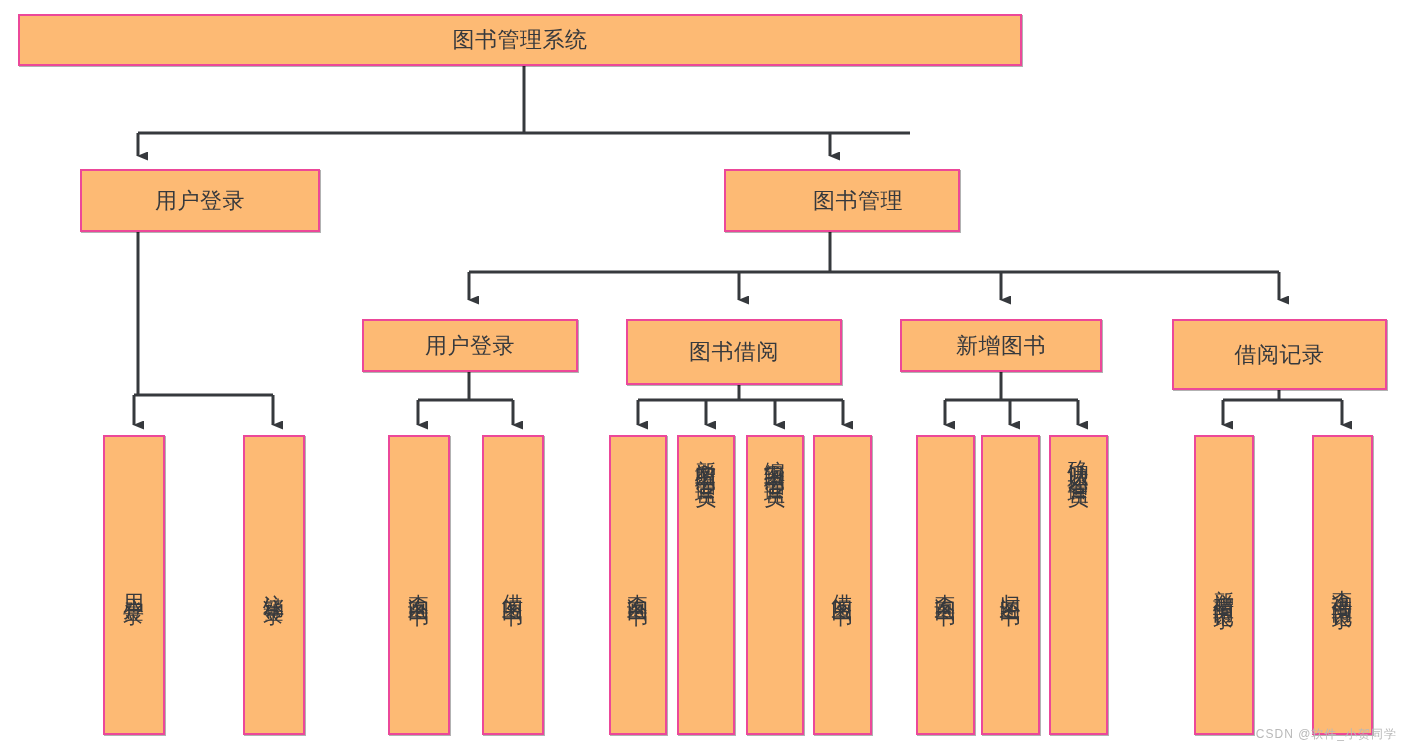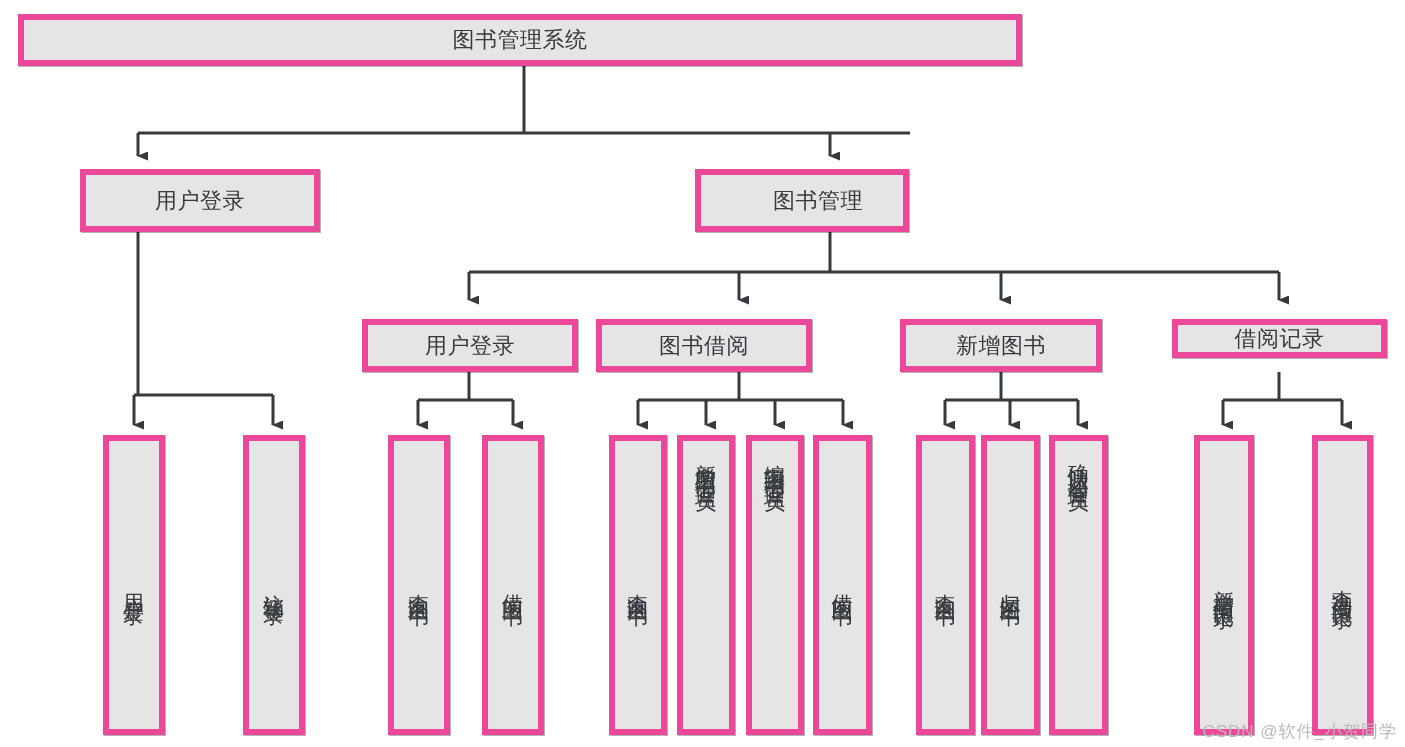--- a/index.html
+++ b/index.html
@@ -22,22 +22,22 @@
     position: absolute;
     left: 0;
     top: 0;
     width: 1405px;
     height: 747px;
     pointer-events: none;
   }
   .node {
     position: absolute;
     box-sizing: border-box;
-    border: 6px solid #ec4899;
-    background: #e5e5e5;
+    border: 2px solid #ec4899;
+    background: #fdba74;
     color: #36393d;
     display: flex;
     align-items: center;
     justify-content: center;
     box-shadow: 1px 1px 0 rgba(0,0,0,0.30);
     z-index: 2;
   }
   .node .label {
     font-size: 22px;
     line-height: 1.15;
@@ -62,21 +62,21 @@
   }
   
   .node.vertical.vcenter {
     align-items: center;
     padding-top: 0;
   }
   .watermark {
     position: absolute;
     right: 8px;
     bottom: 4px;
-    font-size: 17px;
+    font-size: 12px;
     color: #b9b9b9;
     letter-spacing: 1px;
     white-space: nowrap;
     z-index: 5;
   }
 </style>
 </head>
 <body>
 
 <div id="canvas">
@@ -132,37 +132,37 @@
   </svg>
 
   <div class="node" style="left:18px; top:14px; width:1004px; height:52px;">
     <span class="label">图书管理系统</span>
   </div>
 
   <div class="node" style="left:80px; top:169px; width:240px; height:63px;">
     <span class="label">用户登录</span>
   </div>
 
-  <div class="node" style="left:695px; top:169px; width:214px; height:63px;padding-left:32px;">
+  <div class="node" style="left:724px; top:169px; width:236px; height:63px;padding-left:32px;">
     <span class="label">图书管理</span>
   </div>
 
   <div class="node" style="left:362px; top:319px; width:216px; height:53px;">
     <span class="label">用户登录</span>
   </div>
 
-  <div class="node" style="left:596px; top:319px; width:216px; height:53px;">
+  <div class="node" style="left:626px; top:319px; width:216px; height:66px;">
     <span class="label">图书借阅</span>
   </div>
 
   <div class="node" style="left:900px; top:319px; width:202px; height:53px;">
     <span class="label">新增图书</span>
   </div>
 
-  <div class="node" style="left:1172px; top:319px; width:215px; height:39px;">
+  <div class="node" style="left:1172px; top:319px; width:215px; height:71px;">
     <span class="label">借阅记录</span>
   </div>
 
   <div class="node vertical vcenter" style="left:103px; top:435px; width:62px; height:300px;">
     <span class="label">用户登录</span>
   </div>
 
   <div class="node vertical vcenter" style="left:243px; top:435px; width:62px; height:300px;">
     <span class="label">注销登录</span>
   </div>

